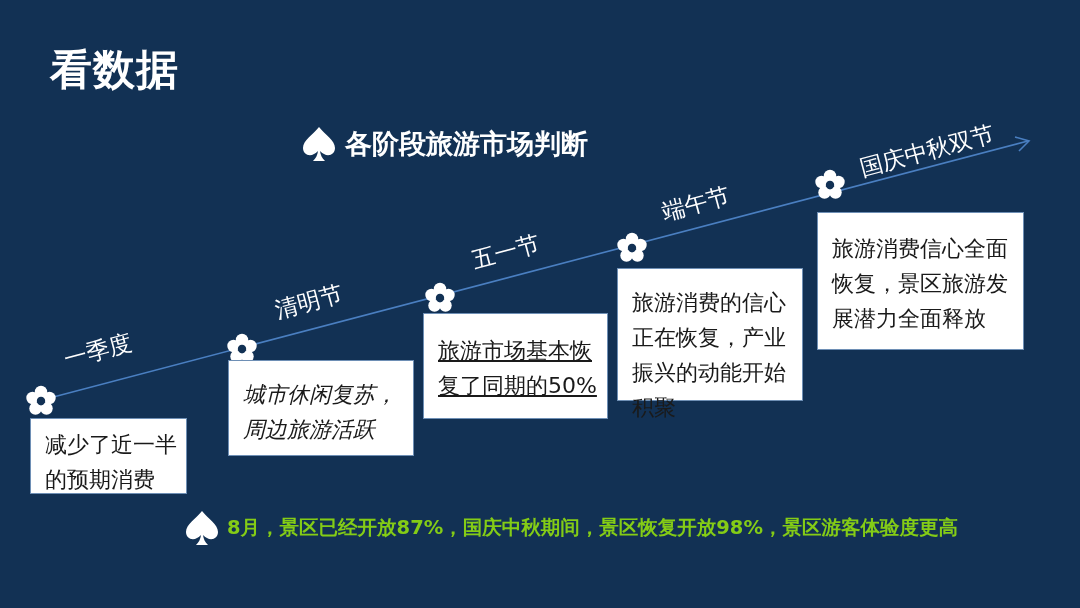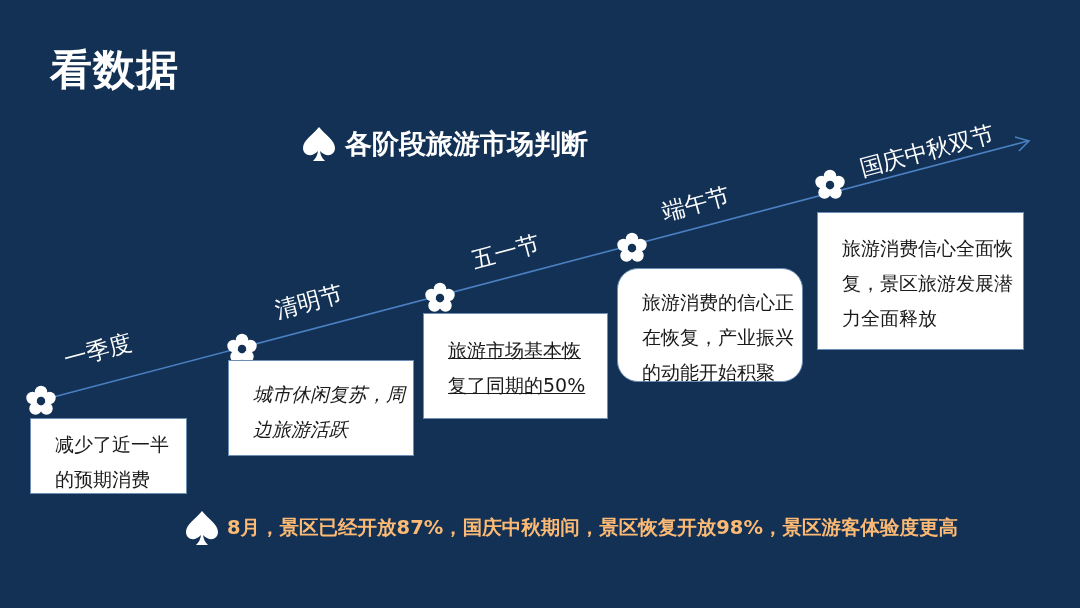--- a/index.html
+++ b/index.html
@@ -62,31 +62,31 @@
       position: absolute;
       width: 32px;
       height: 32px;
     }
     .card {
       position: absolute;
       background: #ffffff;
       border: 1px solid #6e8fb5;
       box-sizing: border-box;
       color: #1a1a1a;
-      font-size: 19px;
+      font-size: 22px;
       line-height: 35px;
-      padding: 8px 8px 6px 24px;
+      padding: 8px 8px 6px 14px;
     }
     .footer {
       position: absolute;
       left: 183px;
       top: 508px;
       display: flex;
       align-items: center;
-      color: #fdba74;
+      color: #84cc16;
       font-size: 19.5px;
       font-weight: bold;
       line-height: 40px;
       white-space: nowrap;
     }
     .footer .spade {
       width: 38px;
       height: 40px;
       margin-right: 6px;
     }
@@ -163,21 +163,21 @@
     <circle cx="21.5" cy="23.5" r="6.2" fill="#ffffff"></circle>
     <circle cx="10.5" cy="23.5" r="6.2" fill="#ffffff"></circle>
     <circle cx="7.5" cy="13" r="6.2" fill="#ffffff"></circle>
     <circle cx="16" cy="16" r="4.2" fill="#123154"></circle>
   </svg>
 </div>
 
 <div class="card" style="left:30px; top:418px; width:157px; height:76px;">减少了近一半的预期消费</div>
 <div class="card" style="left:228px; top:360px; width:186px; height:96px; padding-top:16px;font-style:italic;">城市休闲复苏，周边旅游活跃</div>
 <div class="card" style="left:423px; top:313px; width:185px; height:106px; padding-top:19px;text-decoration:underline;">旅游市场基本恢复了同期的50%</div>
-<div class="card" style="left:617px; top:268px; width:186px; height:114px; padding-top:16px;border-radius:21px;">旅游消费的信心正在恢复，产业振兴的动能开始积聚</div>
+<div class="card" style="left:617px; top:268px; width:186px; height:133px; padding-top:16px;">旅游消费的信心正在恢复，产业振兴的动能开始积聚</div>
 <div class="card" style="left:817px; top:212px; width:207px; height:138px; padding-top:18px;">旅游消费信心全面恢复，景区旅游发展潜力全面释放</div>
 
 <div class="footer">
   <span class="spade">
     <svg viewBox="0 0 36 40" width="38" height="40">
       <path d="M18 3 C 12 11, 2 16, 2 24 C 2 30, 8 33, 13 30 C 15 29, 16 28, 17 27 C 16.5 31, 15 34, 12 37 L 24 37 C 21 34, 19.5 31, 19 27 C 20 28, 21 29, 23 30 C 28 33, 34 30, 34 24 C 34 16, 24 11, 18 3 Z" fill="#ffffff"></path>
     </svg>
   </span>
   <span>8月，景区已经开放87%，国庆中秋期间，景区恢复开放98%，景区游客体验度更高</span>
 </div>

